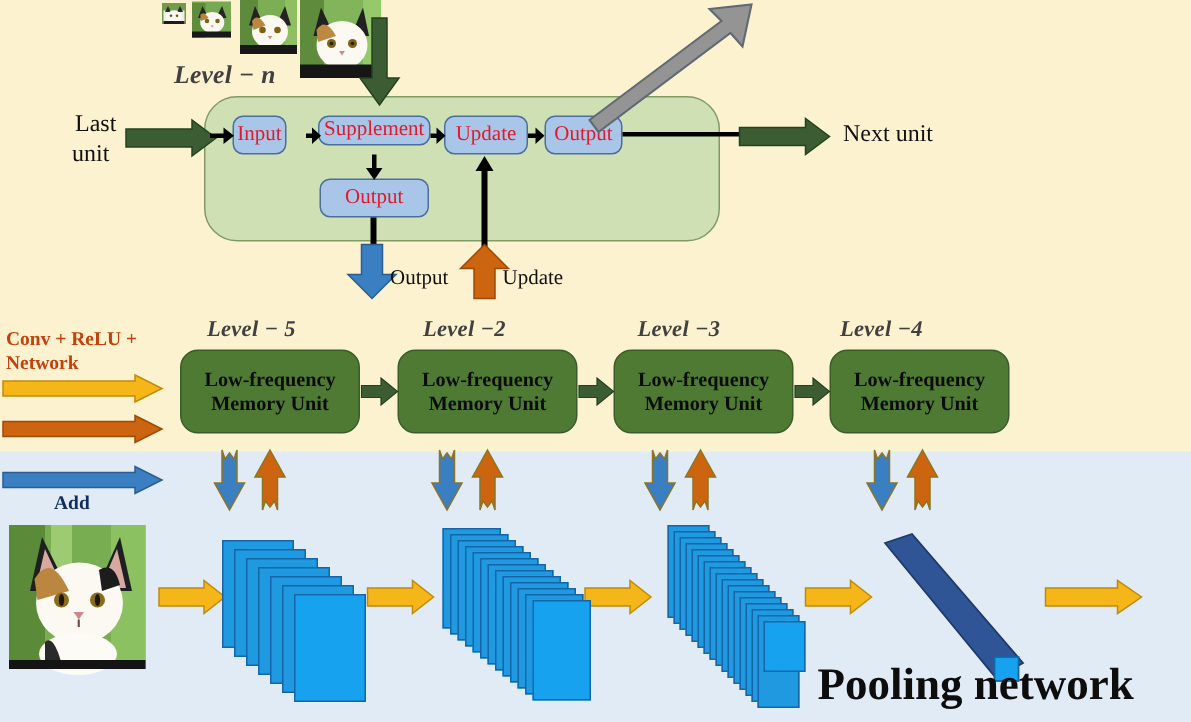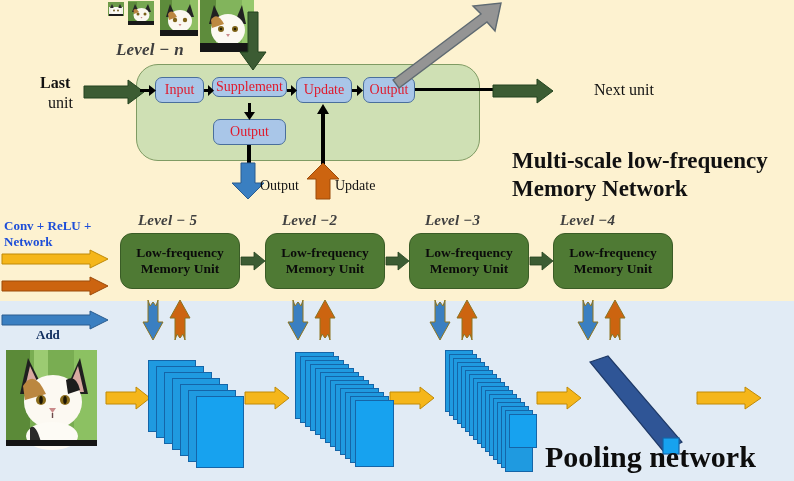--- a/index.html
+++ b/index.html
@@ -35,21 +35,21 @@
     font-size:30px;white-space:nowrap;
   }
   .plain{
     position:absolute;font-family:"Liberation Serif",serif;
     color:#111;font-size:16px;white-space:nowrap;
   }
   .legend-txt{
     position:absolute;font-family:"Liberation Serif",serif;
     font-weight:bold;color:#0f2d5e;font-size:13px;white-space:nowrap;
   }
-  .legend-txt.amber{color:#1d4ed8;text-align:center;}
+  .legend-txt.amber{color:#c2410c;text-align:center;}
   .small-lbl{
     position:absolute;font-family:"Liberation Serif",serif;
     color:#111;font-size:14px;white-space:nowrap;
   }
 
   
   .unit-shell{
     position:absolute;
     background:#cfe0b4;
     border:1.5px solid #7f9b63;
@@ -148,28 +148,28 @@
     <circle cx="21" cy="29" r="1.2" fill="#241c05"></circle>
     <circle cx="35" cy="29" r="1.2" fill="#241c05"></circle>
     <path d="M26 34 l4 0 l-2 3 Z" fill="#cb8c8c"></path>
     <rect x="0" y="43" width="54" height="9" fill="#161616"></rect>
   </svg>
 
   <div class="lvl-label" style="left:116px;top:40px;font-size:17px;">Level − n</div>
 
   <div class="unit-shell" style="left:136px;top:64px;width:344px;height:97px;"></div>
 
-  <div class="plain" style="left:40px;top:74px;font-weight:bold;">Last</div>
+  <div class="plain" style="left:50px;top:74px;">Last</div>
   <div class="plain" style="left:48px;top:94px;">unit</div>
 
   <svg style="position:absolute;left:84px;top:80px;" width="62" height="24">
     <path d="M0 6 L44 6 L44 0 L60 12 L44 24 L44 18 L0 18 Z" fill="#3c5c33" stroke="#23431f" stroke-width="1"></path>
   </svg>
 
-  <div class="gate" style="left:155px;top:77px;width:49px;height:26px;">Input</div>
+  <div class="gate" style="left:155px;top:77px;width:36px;height:26px;">Input</div>
   <div class="gate" style="left:212px;top:77px;width:75px;height:20px;">Supplement</div>
   <div class="gate" style="left:296px;top:77px;width:56px;height:26px;">Update</div>
   <div class="gate" style="left:363px;top:77px;width:52px;height:26px;">Output</div>
   <div class="gate" style="left:213px;top:119px;width:73px;height:26px;">Output</div>
 
   <svg style="position:absolute;left:140px;top:85px;" width="16" height="11">
     <path d="M0 4 L9 4 L9 0 L16 5.5 L9 11 L9 7 L0 7 Z" fill="#000"></path>
   </svg>
   <svg style="position:absolute;left:204px;top:85px;" width="10" height="11">
     <path d="M0 4 L4 4 L4 0 L10 5.5 L4 11 L4 7 L0 7 Z" fill="#000"></path>
@@ -199,34 +199,32 @@
 
   <svg style="position:absolute;left:385px;top:0px;" width="122" height="82">
     <g transform="translate(0,0)">
       <path d="M8 80 L96 14 L88 6 L116 3 L110 31 L102 22 L14 88 Z" fill="#949494" stroke="#5f6a72" stroke-width="1.4"></path>
     </g>
   </svg>
 
   <svg style="position:absolute;left:493px;top:79px;" width="62" height="24">
     <path d="M0 6 L44 6 L44 0 L60 12 L44 24 L44 18 L0 18 Z" fill="#3c5c33" stroke="#23431f" stroke-width="1"></path>
   </svg>
-  <div class="plain" style="left:562px;top:81px;margin-left:32px;">Next unit</div>
+  <div class="plain" style="left:562px;top:81px;">Next unit</div>
 
   <svg style="position:absolute;left:232px;top:163px;" width="32" height="36">
     <path d="M9 0 L23 0 L23 20 L32 20 L16 36 L0 20 L9 20 Z" fill="#3a7fc1" stroke="#2a5c8f" stroke-width="1"></path>
   </svg>
   <div class="small-lbl" style="left:260px;top:178px;">Output</div>
 
   <svg style="position:absolute;left:307px;top:163px;" width="32" height="36">
     <path d="M16 0 L32 16 L23 16 L23 36 L9 36 L9 16 L0 16 Z" fill="#cc6410" stroke="#9c4a08" stroke-width="1"></path>
   </svg>
   <div class="small-lbl" style="left:335px;top:178px;">Update</div>
 
-  <div class="title-big" style="left:512px;top:148px;">Multi-scale low-frequency</div>
-  <div class="title-big" style="left:512px;top:176px;">Memory Network</div>
 
   <div class="legend-txt amber" style="left:4px;top:218px;">Conv + ReLU +</div>
   <div class="legend-txt amber" style="left:4px;top:234px;">Network</div>
 
   <svg style="position:absolute;left:2px;top:250px;" width="106" height="18">
     <path d="M0 4 L88 4 L88 0 L106 9 L88 18 L88 14 L0 14 Z" fill="#f5b61a" stroke="#c08a07" stroke-width="1"></path>
   </svg>
 
   <svg style="position:absolute;left:2px;top:277px;" width="106" height="18">
     <path d="M0 4 L88 4 L88 0 L106 9 L88 18 L88 14 L0 14 Z" fill="#cc6410" stroke="#9c4a08" stroke-width="1"></path>

